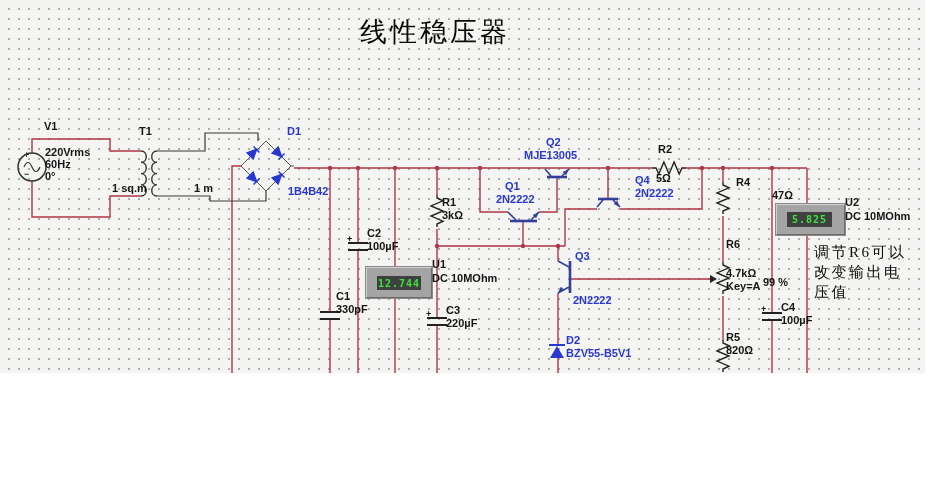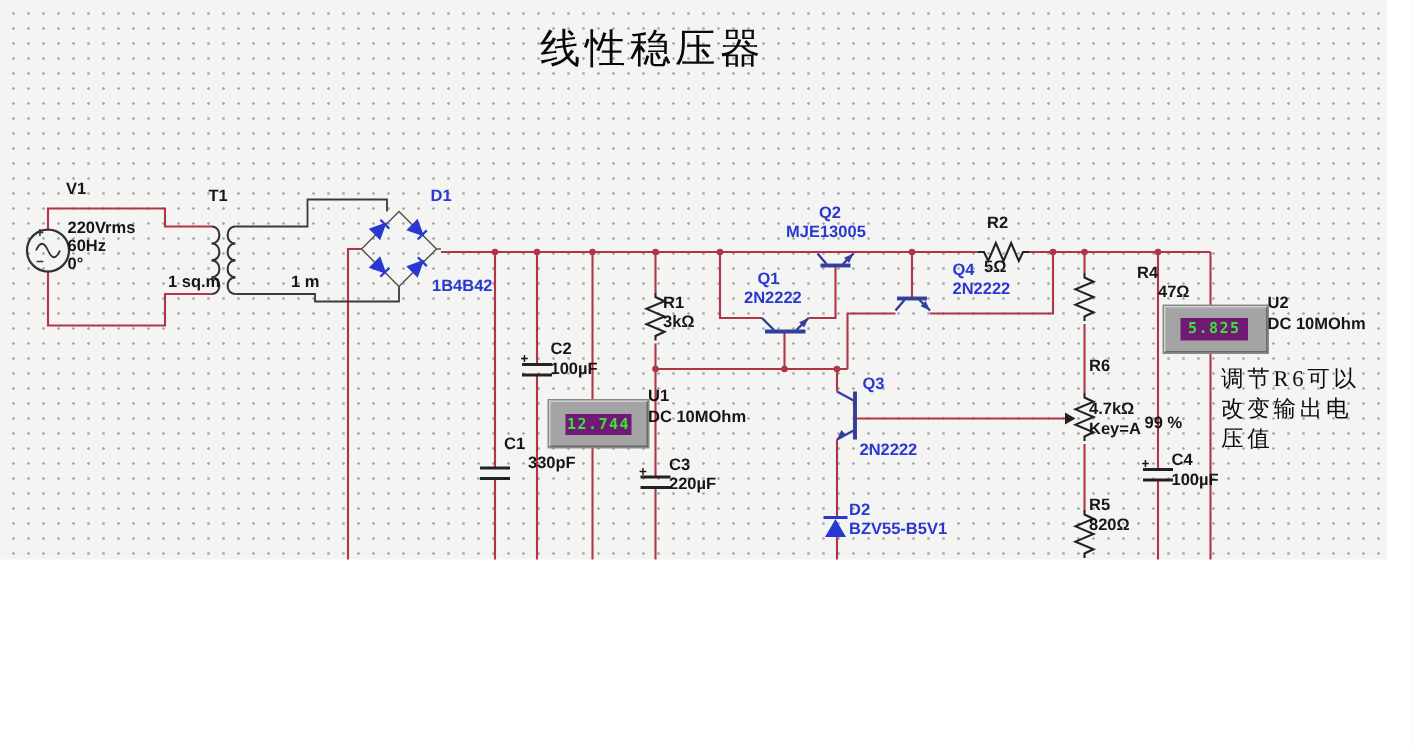--- a/index.html
+++ b/index.html
@@ -15,21 +15,21 @@
   svg.sch{position:absolute;left:0;top:0;}
   .lbl{position:absolute;font:bold 11px "Liberation Sans",sans-serif;color:#161616;white-space:nowrap;line-height:12px;}
   .blue{color:#2838d0;}
   .tiny{font-size:9px;font-weight:bold;}
   .title{
     position:absolute;left:335px;top:14px;width:200px;text-align:center;
     font:400 27px "Liberation Serif",serif;letter-spacing:3px;color:#090909;
   }
   .annot{position:absolute;font:400 15px "Liberation Serif",serif;color:#0c0c0c;letter-spacing:2.5px;white-space:nowrap;}
   .meter{position:absolute;background:#a4a4a4;border-top:1px solid #cfcfcf;border-left:1px solid #cfcfcf;border-right:1px solid #6b6b6b;border-bottom:1px solid #6b6b6b;box-shadow:0 0 0 1px #8a8a8a;}
-  .mdisp{position:absolute;background:#701a75;display:flex;align-items:center;justify-content:center;
+  .mdisp{position:absolute;background:#404040;display:flex;align-items:center;justify-content:center;
     font:bold 10px "DejaVu Sans Mono",monospace;color:#3be43b;letter-spacing:1px;}
 </style>
 </head>
 <body>
 
 <div class="canvas">
 
   <svg class="sch" width="941" height="500" viewBox="0 0 941 500">
 
     <g stroke="#b13546" stroke-width="1.4" fill="none">
@@ -191,36 +191,36 @@
   <div class="lbl tiny" style="left:24px;top:149px;color:#333;">+</div>
   <div class="lbl tiny" style="left:24px;top:168px;color:#333;">−</div>
   <div class="lbl" style="left:139px;top:125px;">T1</div>
   <div class="lbl" style="left:112px;top:182px;">1 sq.m</div>
   <div class="lbl" style="left:153px;top:182px;padding-left:41px;">1 m</div>
 
   <div class="lbl blue" style="left:287px;top:125px;">D1</div>
   <div class="lbl blue" style="left:288px;top:185px;">1B4B42</div>
 
   <div class="lbl" style="left:336px;top:290px;">C1</div>
-  <div class="lbl" style="left:352px;top:303px;">330pF</div>
+  <div class="lbl" style="left:336px;top:303px;">330pF</div>
   <div class="lbl" style="left:367px;top:227px;">C2</div>
   <div class="lbl" style="left:367px;top:240px;">100µF</div>
   <div class="lbl tiny" style="left:347px;top:233px;">+</div>
   <div class="lbl" style="left:446px;top:304px;">C3</div>
   <div class="lbl" style="left:446px;top:317px;">220µF</div>
   <div class="lbl tiny" style="left:426px;top:308px;">+</div>
   <div class="lbl" style="left:781px;top:301px;">C4</div>
   <div class="lbl" style="left:781px;top:314px;">100µF</div>
   <div class="lbl tiny" style="left:761px;top:303px;">+</div>
 
   <div class="lbl" style="left:442px;top:196px;">R1</div>
   <div class="lbl" style="left:442px;top:209px;">3kΩ</div>
   <div class="lbl" style="left:658px;top:143px;">R2</div>
   <div class="lbl" style="left:656px;top:172px;">5Ω</div>
-  <div class="lbl" style="left:758px;top:176px;">R4</div>
+  <div class="lbl" style="left:736px;top:176px;">R4</div>
   <div class="lbl" style="left:728px;top:189px;margin-left:44px;">47Ω</div>
   <div class="lbl" style="left:726px;top:238px;">R6</div>
   <div class="lbl" style="left:726px;top:267px;">4.7kΩ</div>
   <div class="lbl" style="left:726px;top:280px;">Key=A</div>
   <div class="lbl" style="left:763px;top:276px;">99 %</div>
   <div class="lbl" style="left:726px;top:331px;">R5</div>
   <div class="lbl" style="left:726px;top:344px;">820Ω</div>
 
   <div class="lbl blue" style="left:505px;top:180px;">Q1</div>
   <div class="lbl blue" style="left:496px;top:193px;">2N2222</div>

